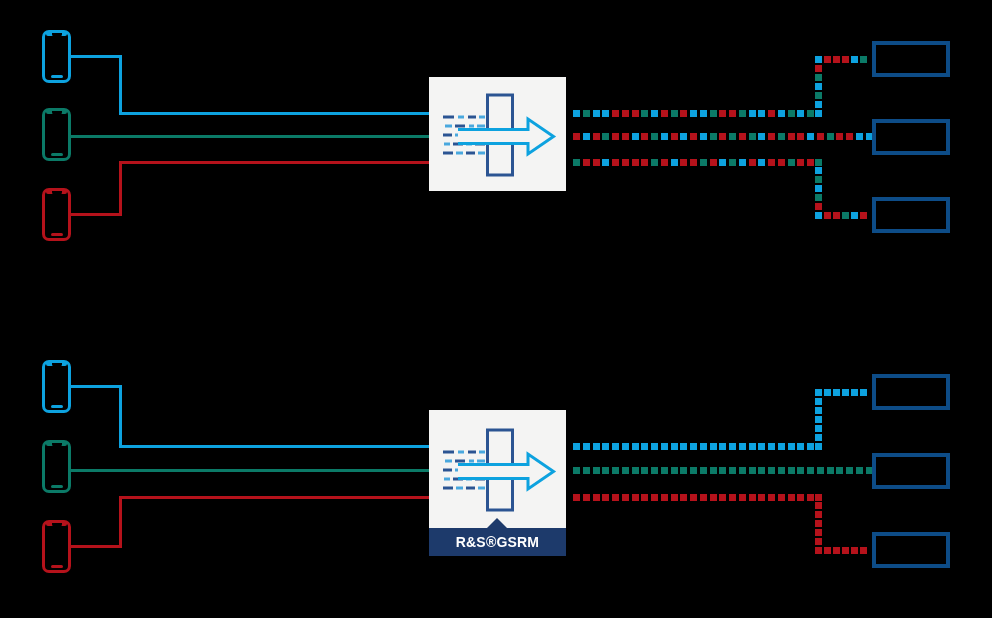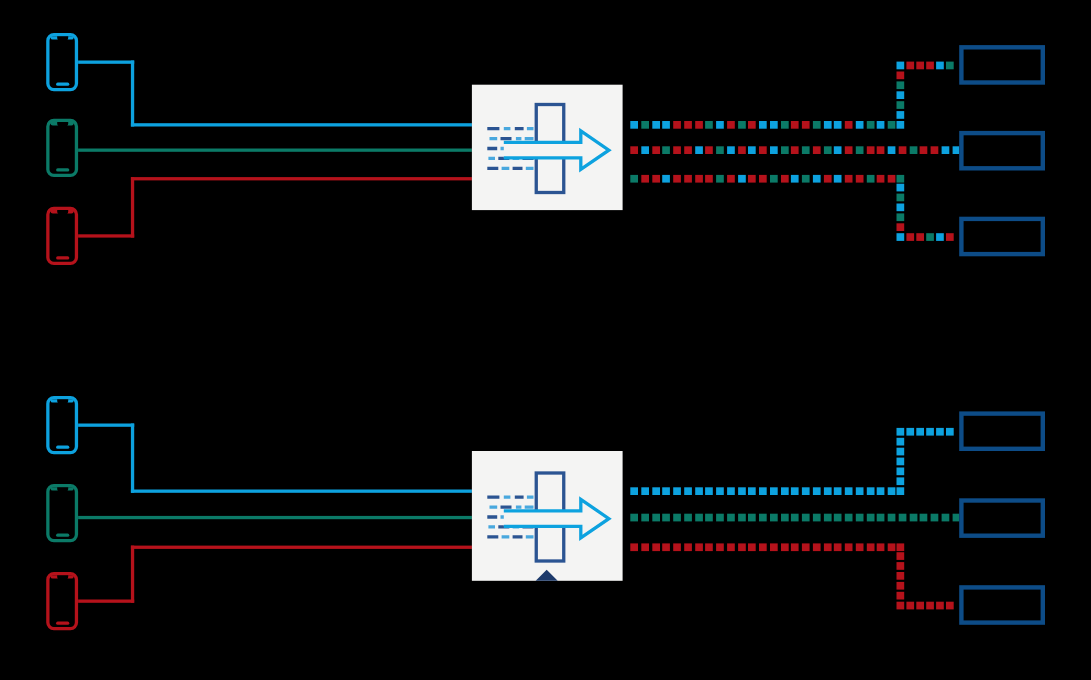--- a/index.html
+++ b/index.html
@@ -347,14 +347,17 @@
           <line x1="37" y1="67" x2="43" y2="67"></line>
         <line x1="27" y1="76" x2="34" y2="76"></line>
           <line x1="49" y1="76" x2="56" y2="76"></line>
       </g>
       <rect x="58.5" y="18" width="25" height="80" fill="none" stroke="#2b5492" stroke-width="3"></rect>
       <path d="M29 52.5 H99 V42 L124.5 59.5 L99 77 V66.5 H29" fill="#f4f4f3" stroke="#0da2df" stroke-width="3"></path>
     </svg>
   </div>
 
   <div class="banner-pointer"></div>
+  <div class="gsrm-banner">
+    <span>R&amp;S®GSRM</span>
+  </div>
 
 </div>
 
 </body></html>

